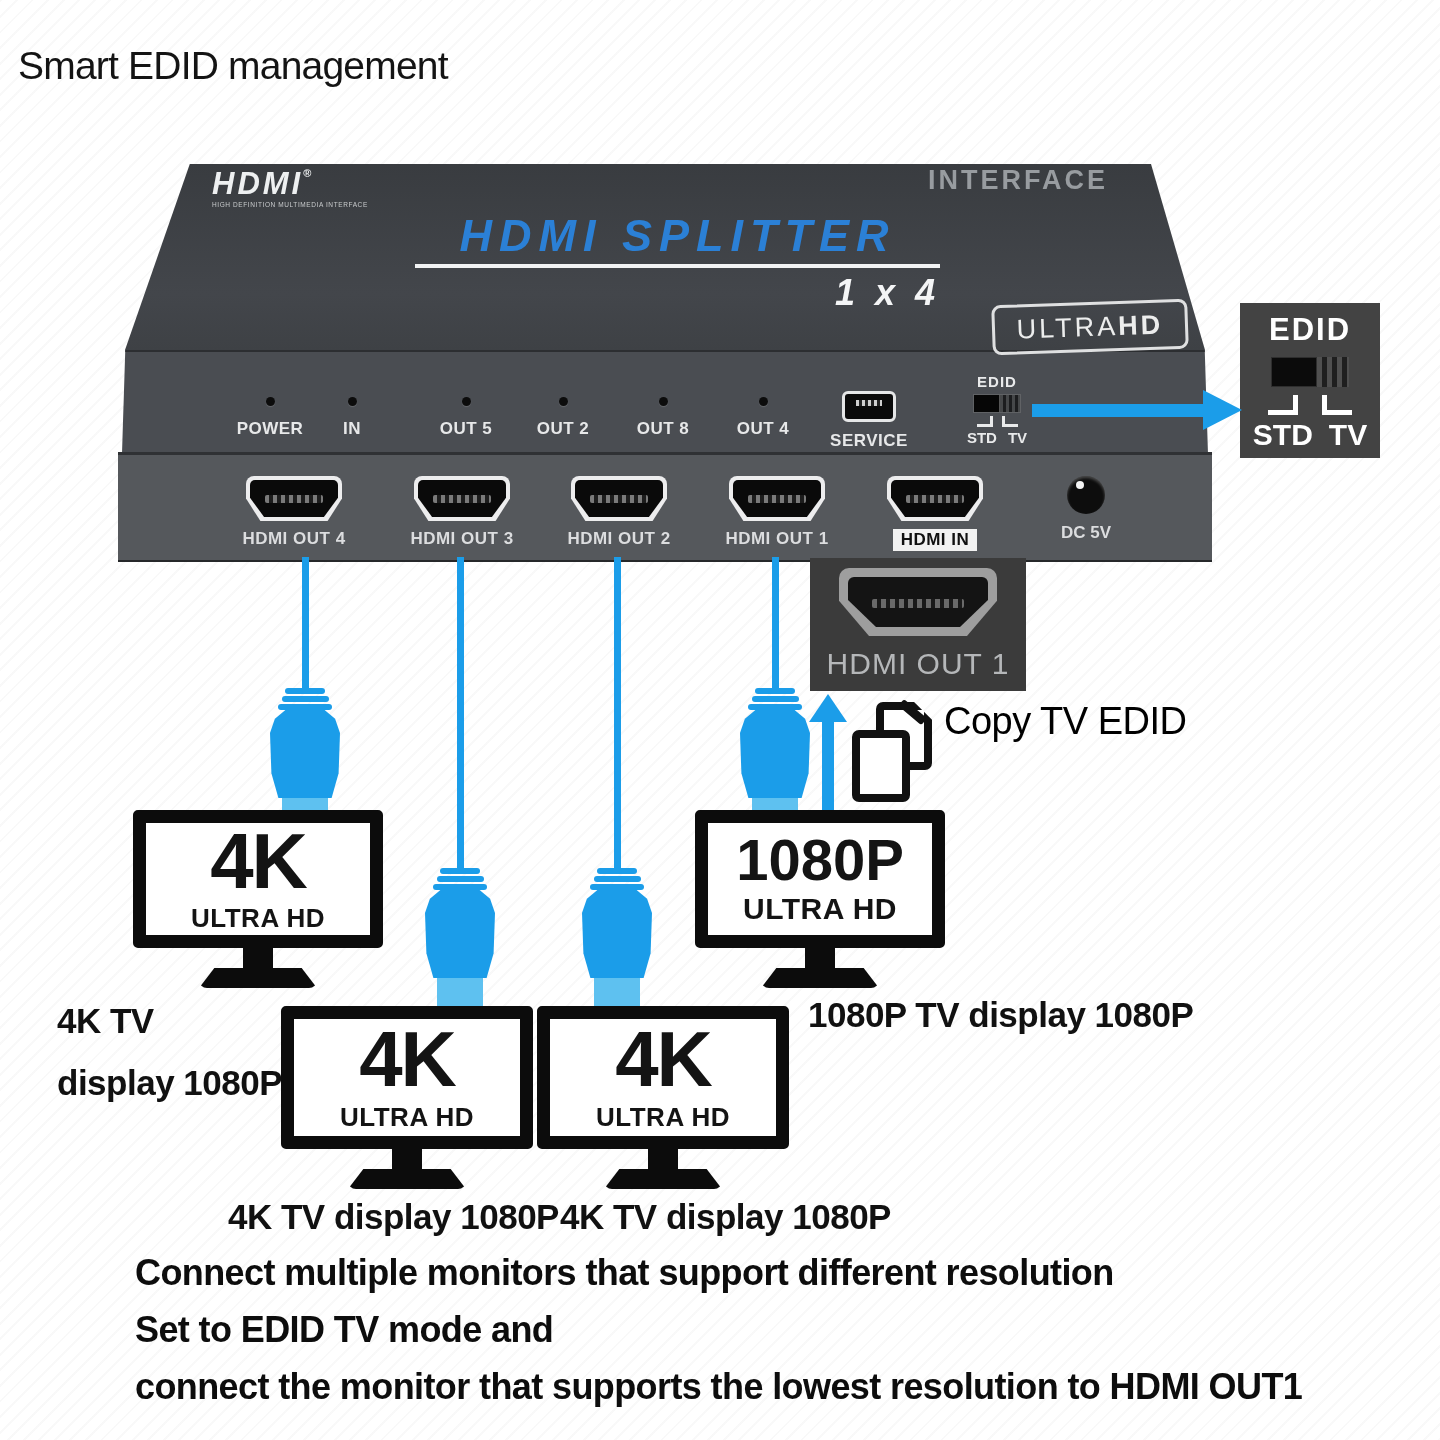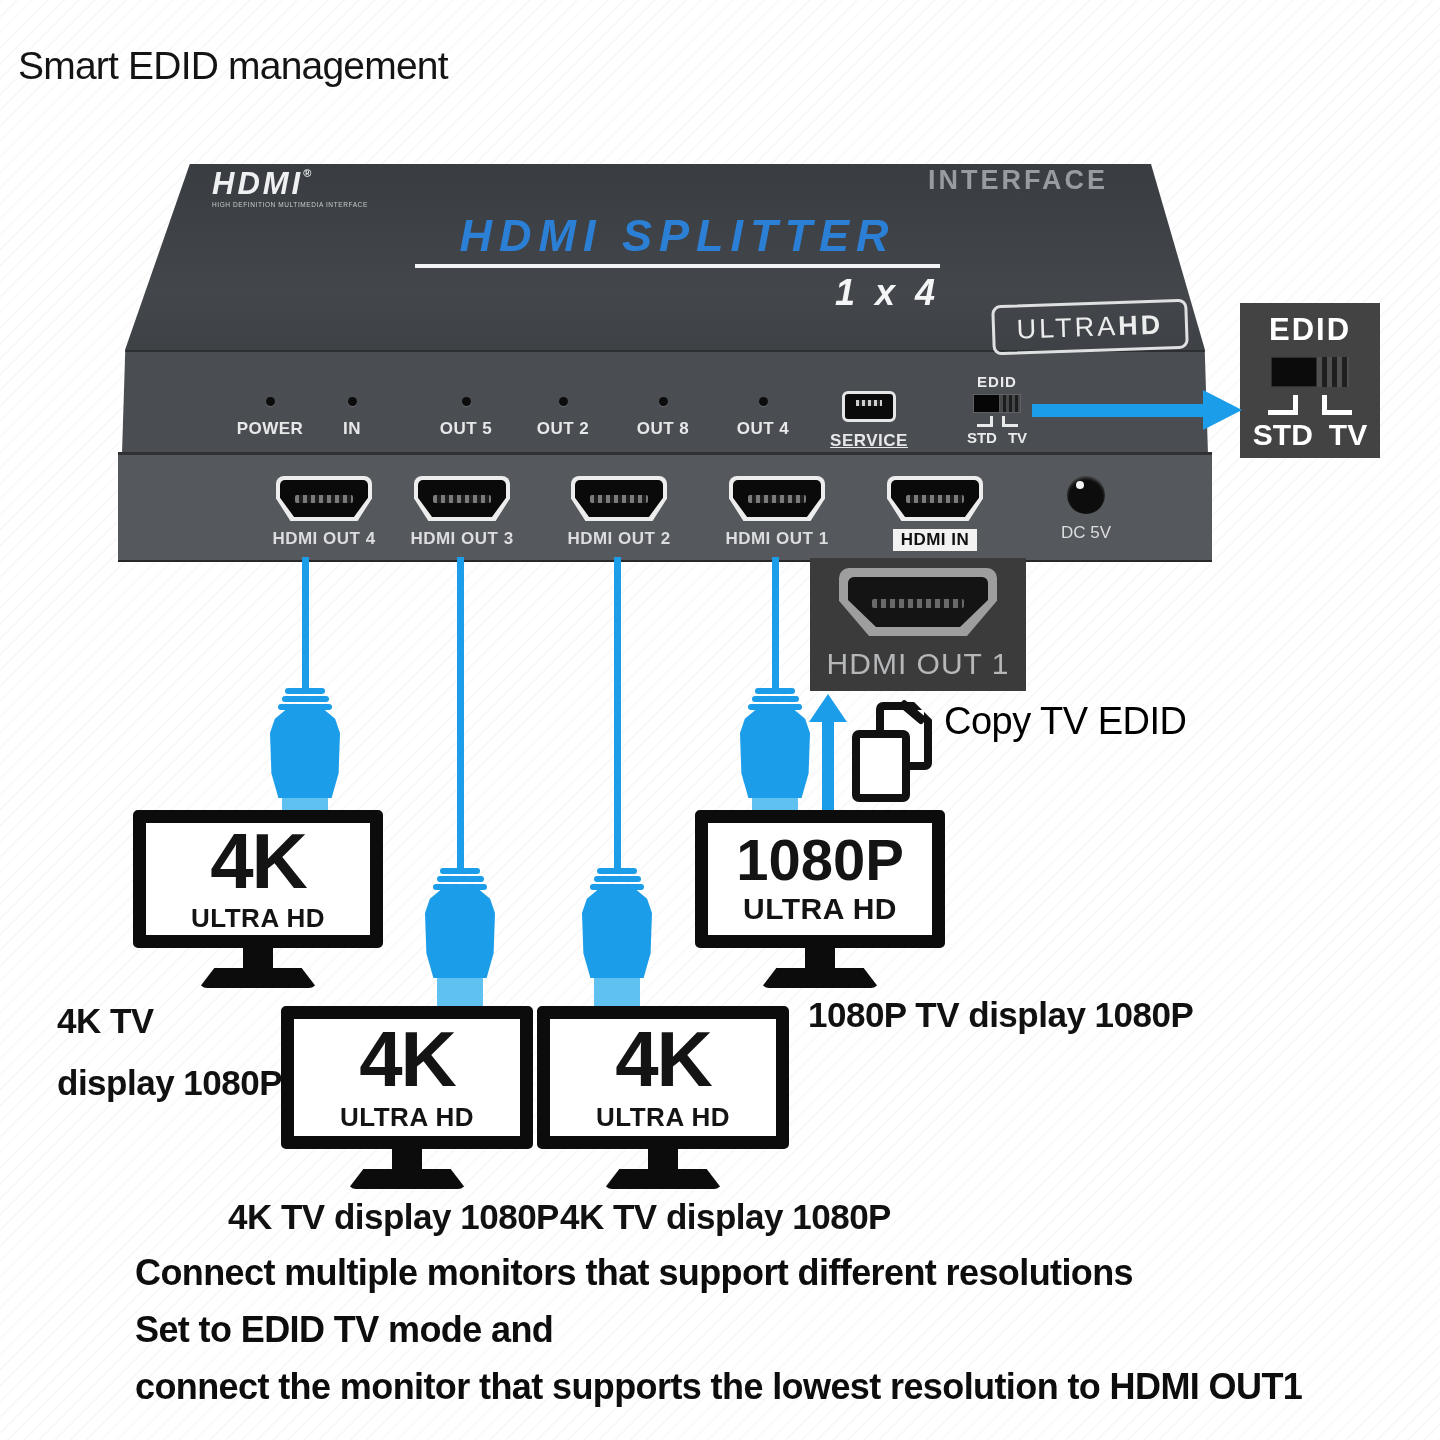--- a/index.html
+++ b/index.html
@@ -45,21 +45,21 @@
   
   .led-group{position:absolute;top:397px;width:80px;display:flex;flex-direction:column;
              align-items:center;z-index:2;}
   .led-dot{width:9px;height:9px;border-radius:50%;background:#0c0c0c;box-shadow:0 1px 1px rgba(255,255,255,0.15);}
   .led-label{margin-top:13px;font-size:17px;font-weight:700;color:#e7e8e9;letter-spacing:0.5px;white-space:nowrap;}
   .service-group{left:832px;top:391px;width:74px;display:flex;flex-direction:column;align-items:center;z-index:2;}
   .usb-port{position:relative;width:48px;height:25px;background:#0a0a0a;border:3px solid #e5e6e7;
             border-radius:6px;}
   .usb-port::after{content:"";position:absolute;left:50%;top:6px;transform:translateX(-50%);
             width:26px;height:6px;background:repeating-linear-gradient(90deg,#cfcfcf 0 3px,#222 3px 6px);}
-  .service-label{margin-top:9px;font-size:17px;font-weight:700;color:#e7e8e9;letter-spacing:0.5px;text-decoration:underline;}
+  .service-label{margin-top:9px;font-size:17px;font-weight:700;color:#e7e8e9;letter-spacing:0.5px;}
   .edid-mini{left:945px;top:373px;width:104px;display:flex;flex-direction:column;align-items:center;z-index:2;}
   .edid-mini-label{font-size:15px;font-weight:700;color:#e9eaeb;letter-spacing:1px;}
   .switch-mini{margin-top:4px;width:46px;height:17px;display:flex;background:#2a2b2d;border:1px solid #606265;}
   .switch-mini .knob{width:25px;height:100%;background:#060606;border-right:1px solid #555;}
   .switch-mini .ridges{flex:1;background:repeating-linear-gradient(90deg,#46484a 0 3px,#1c1d1f 3px 6px);}
   .bracket-row-mini{margin-top:3px;display:flex;gap:9px;}
   .bracket-row-mini .bl{width:13px;height:8px;border-bottom:3px solid #e9eaeb;border-right:3px solid #e9eaeb;}
   .bracket-row-mini .br{width:13px;height:8px;border-bottom:3px solid #e9eaeb;border-left:3px solid #e9eaeb;}
   .stdtv-mini{margin-top:2px;display:flex;gap:11px;font-size:15px;font-weight:700;color:#e9eaeb;}
 
@@ -70,21 +70,21 @@
   .port-inner{position:absolute;inset:4px;background:#0a0a0a;border-radius:5px;
              clip-path:polygon(0 0,100% 0,100% 48%,84% 100%,16% 100%,0 48%);}
   .port-pins{position:absolute;left:50%;top:40%;transform:translateX(-50%);width:58px;height:8px;
              border-radius:2px;background:repeating-linear-gradient(90deg,#7a7a7a 0 4px,#1c1c1c 4px 8px);}
   .port-label{margin-top:8px;font-size:17px;font-weight:700;color:#dcdddf;letter-spacing:0.5px;white-space:nowrap;}
   .port-label.boxed{background:#f2f2f2;color:#111;padding:1px 8px;font-weight:700;}
   .dc-group{left:1054px;top:476px;width:64px;display:flex;flex-direction:column;align-items:center;z-index:2;}
   .dc-jack{position:relative;width:38px;height:38px;border-radius:50%;background:#0d0d0d;
            box-shadow:inset 0 2px 3px rgba(255,255,255,0.25);}
   .dc-jack::after{content:"";position:absolute;left:9px;top:5px;width:8px;height:8px;border-radius:50%;background:#f4f4f4;}
-  .dc-label{margin-top:9px;font-size:17px;font-weight:400;color:#dcdddf;}
+  .dc-label{margin-top:9px;font-size:17px;font-weight:700;color:#dcdddf;}
 
   
   .cable{position:absolute;width:74px;display:flex;flex-direction:column;align-items:center;z-index:3;}
   .cable-line{width:7px;background:#1b9de9;}
   .rib{background:#1b9de9;border-radius:3px;margin-top:2px;height:6px;}
   .rib.r1{width:40px;margin-top:0;}
   .rib.r2{width:47px;}
   .rib.r3{width:54px;}
   .plug-body{width:70px;height:88px;background:#1b9de9;margin-top:0;
      clip-path:polygon(22% 0,78% 0,93% 10%,100% 26%,98% 72%,88% 100%,12% 100%,2% 72%,0 26%,7% 10%);}
@@ -224,21 +224,21 @@
     <div class="bracket-row">
       <div class="bl"></div>
       <div class="br"></div>
     </div>
     <div class="stdtv-row">
       <span>STD</span>
       <span>TV</span>
     </div>
   </div>
 
-  <div class="port-group" style="left:276px">
+  <div class="port-group" style="left:246px">
     <div class="hdmi-port">
         <div class="port-inner">
           <div class="port-pins"></div>
         </div>
       </div>
     <div class="port-label">HDMI OUT 4</div>
   </div>
   <div class="port-group" style="left:414px">
     <div class="hdmi-port">
         <div class="port-inner">
@@ -359,17 +359,17 @@
     <div class="tv-neck"></div>
     <div class="tv-base"></div>
   </div>
 
   <div class="caption" style="left:57px;top:990px">4K TV
 display 1080P</div>
   <div class="caption" style="left:808px;top:984px">1080P TV display 1080P</div>
   <div class="caption" style="left:228px;top:1186px">4K TV display 1080P</div>
   <div class="caption" style="left:560px;top:1186px">4K TV display 1080P</div>
 
-  <div class="f-line" style="top:1252px">Connect multiple monitors that support different resolutions</div>
+  <div class="f-line" style="top:1252px">Connect multiple monitors that support different resolution</div>
   <div class="f-line" style="top:1309px">Set to EDID TV mode and</div>
   <div class="f-line" style="top:1366px">connect the monitor that supports the lowest resolution to HDMI OUT1</div>
 
 </div>
 
 </body></html>

